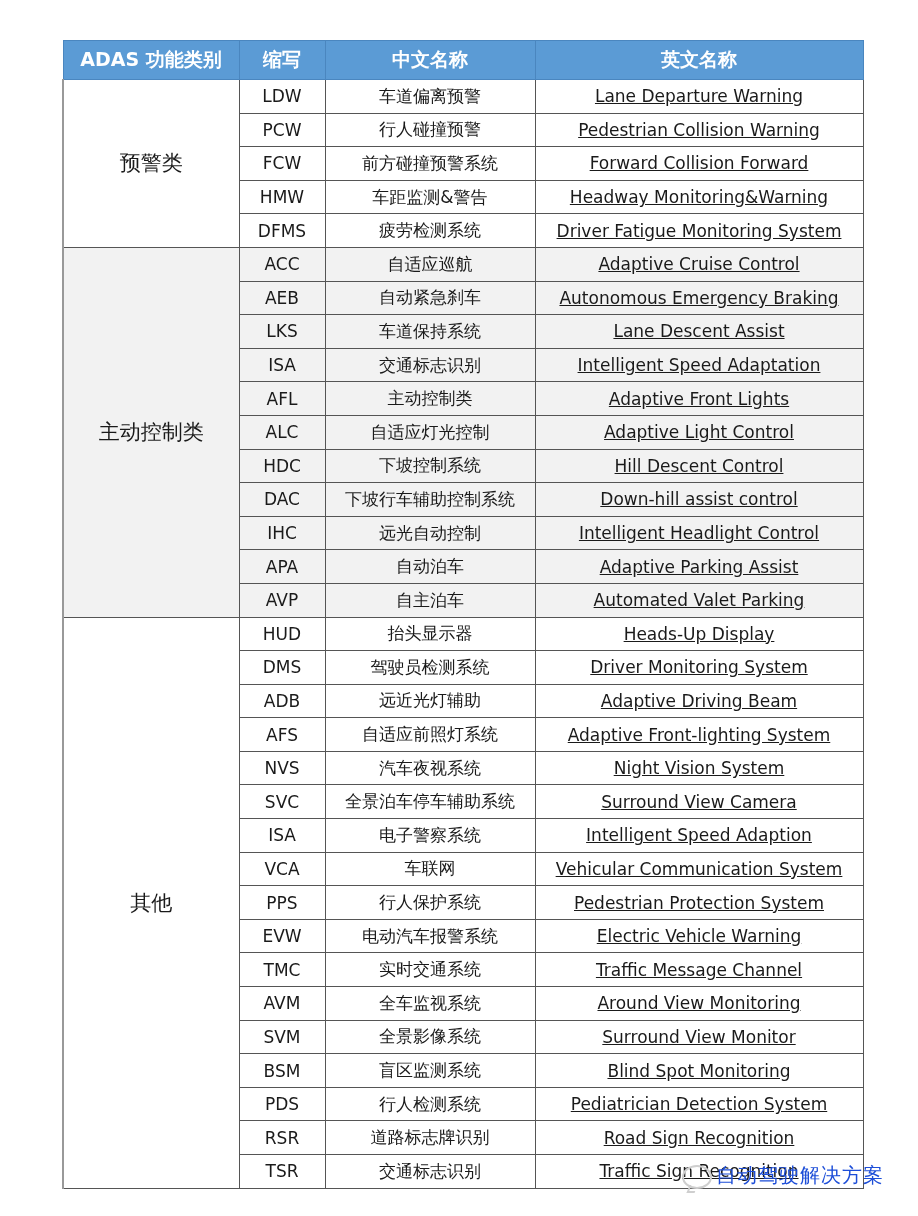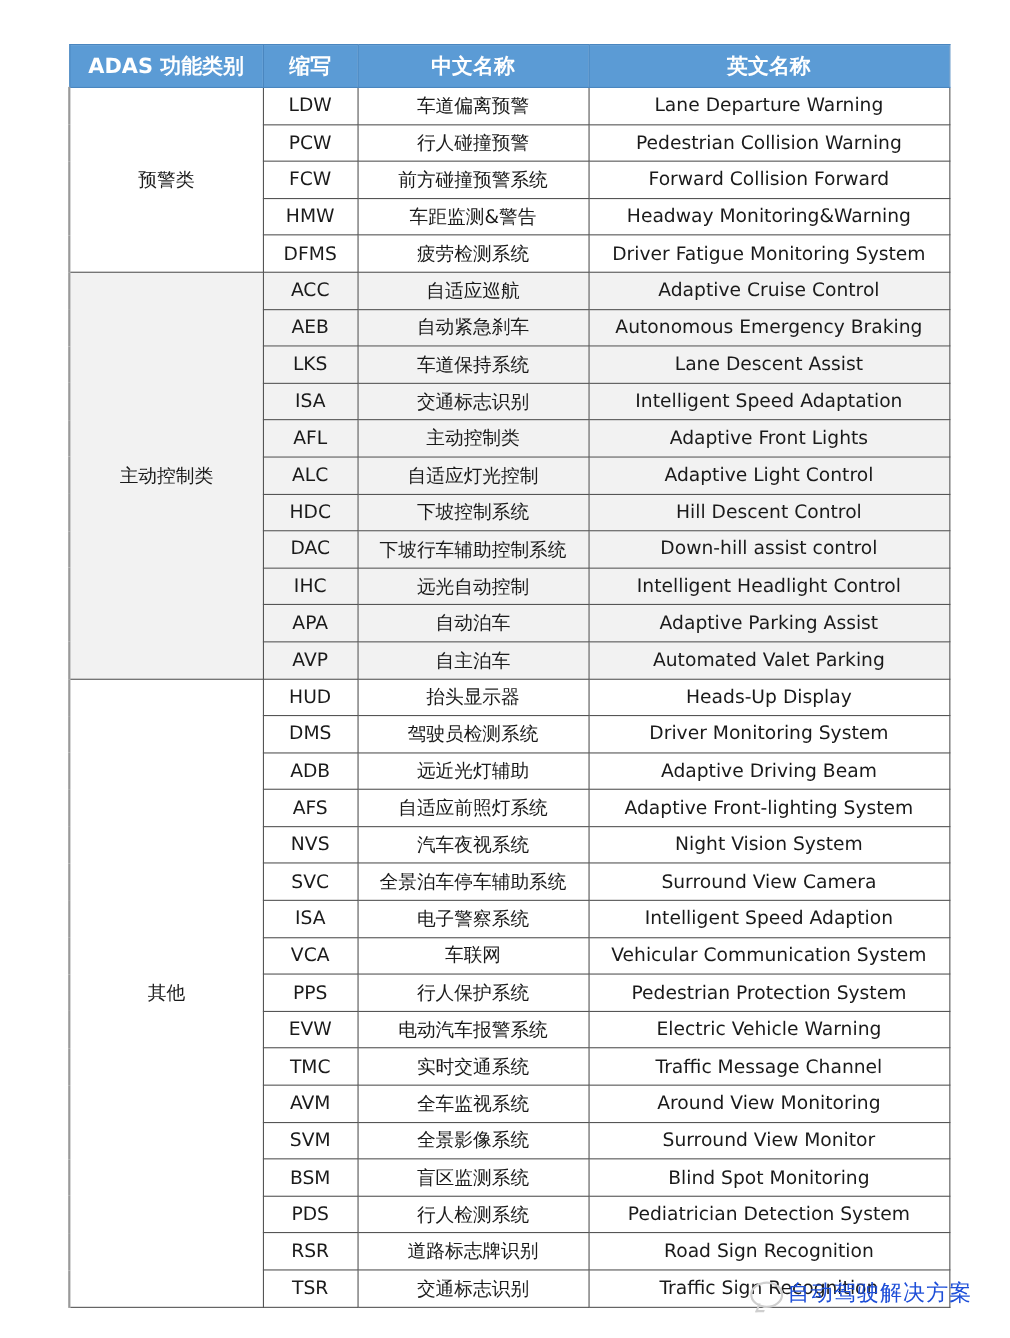--- a/index.html
+++ b/index.html
@@ -8,23 +8,23 @@
   table.adas { position:absolute; left:62px; top:40px; border-collapse:collapse;
                table-layout:fixed; width:800px; }
   table.adas col.c1 { width:176px; }
   table.adas col.c2 { width:86px; }
   table.adas col.c3 { width:210px; }
   table.adas col.c4 { width:328px; }
   table.adas th { background:#5b9bd5; color:#ffffff; font-weight:bold; font-size:19px;
                   height:38px; padding:0; border:1px solid #4a86bf; text-align:center; }
   table.adas td { height:32.6px; padding:0; border:1px solid #555; text-align:center;
                   font-size:17px; white-space:nowrap; overflow:hidden; }
-  table.adas td.cat { font-size:17px; border-left:2px solid #999; }
+  table.adas td.cat { font-size:21px; border-left:2px solid #999; }
   tr.grp-active td { background:#f2f2f2;margin-left:17px; }
-  td.en { font-size:17.5px; }
+  td.en { font-size:17.5px;text-decoration:underline; }
   .watermark { position:absolute; left:682px; top:1162px; font-size:20px; color:#1d4ed8;
                letter-spacing:1px; white-space:nowrap; }
   .wm-icon { display:inline-block; width:26px; height:20px; border:2px solid #cfcfcf;
              border-radius:50%; vertical-align:middle; margin-right:4px; position:relative; }
   .wm-icon::after { content:""; position:absolute; left:4px; bottom:-6px; width:6px; height:6px;
              border-left:2px solid #cfcfcf; border-bottom:2px solid #cfcfcf; transform:skewX(-20deg); }
 </style>
 </head>
 <body>
 

